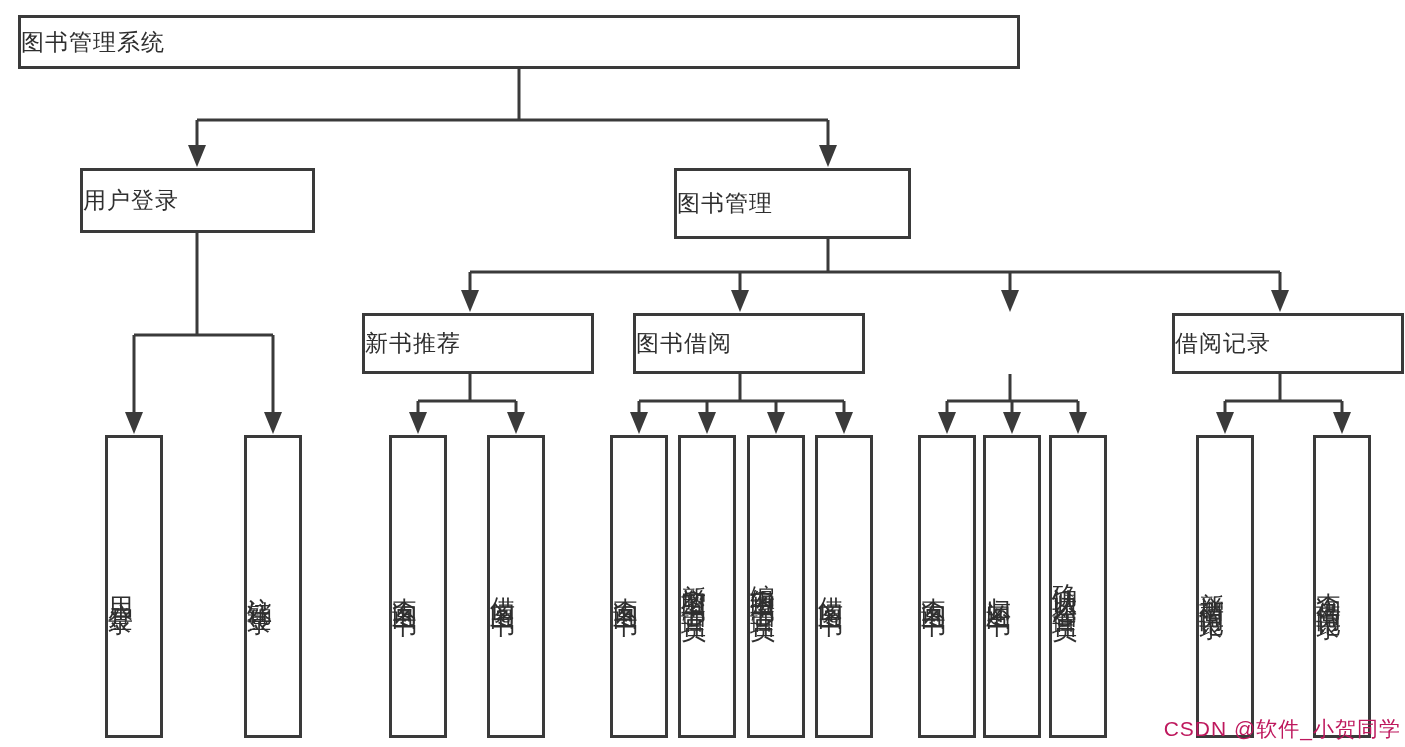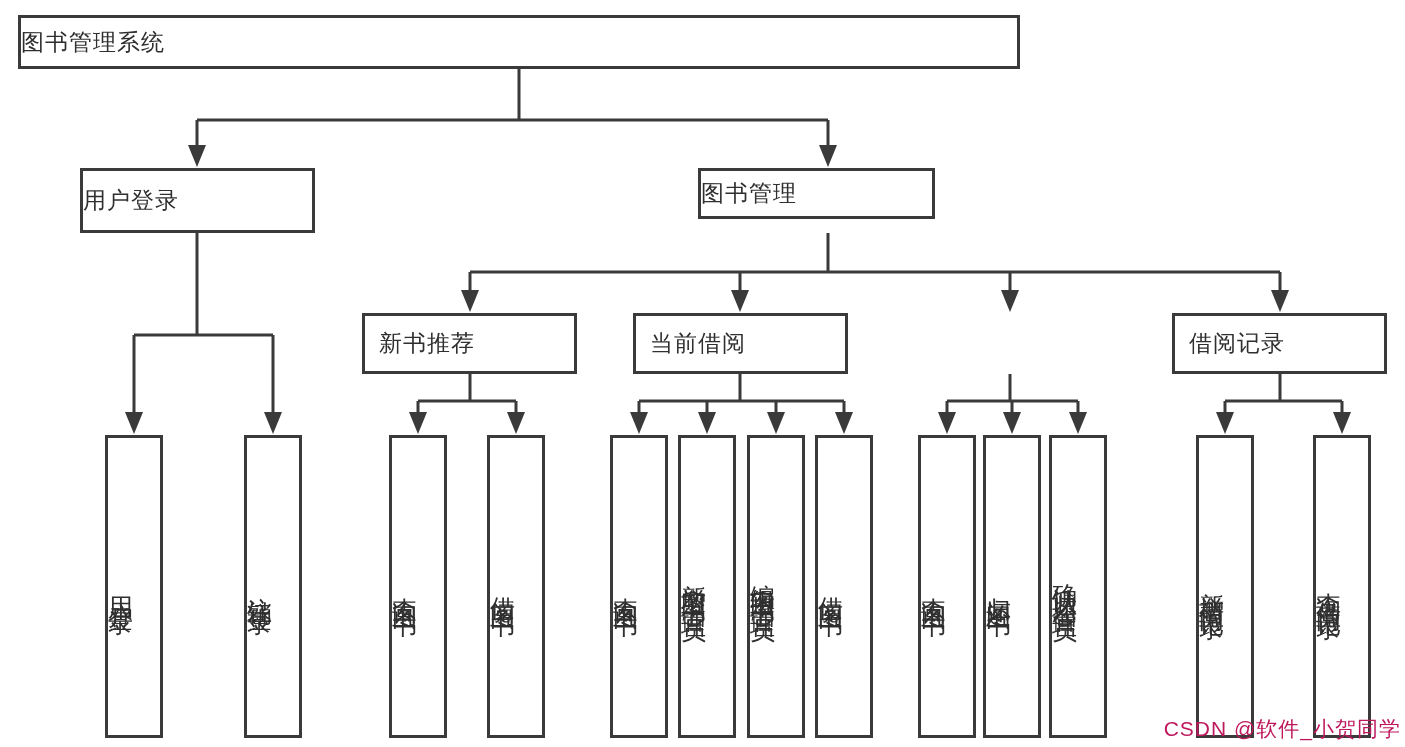--- a/index.html
+++ b/index.html
@@ -24,22 +24,22 @@
     background: #ffffff;
     display: flex;
     align-items: center;
     justify-content: flex-start;
     color: #2f2f2f;
     z-index: 1;
   }
   .hlabel { font-size: 23px; letter-spacing: 1px; white-space: nowrap; }
   .root  { left: 18px;  top: 15px;  width: 1002px; height: 54px; }
   .l2a   { left: 80px;  top: 168px; width: 235px;  height: 65px; }
-  .l2b   { left: 698px; top: 168px; width: 237px;  height: 51px; }
-  .l3    { top: 313px;  width: 215px; height: 61px; padding-left: 14px; }
+  .l2b   { left: 674px; top: 168px; width: 237px;  height: 71px; }
+  .l3    { top: 313px;  width: 232px; height: 61px; }
   .l3a   { left: 362px; }
   .l3b   { left: 633px; }
   .l3c   { left: 902px; }
   .l3d   { left: 1172px; }
   .leaf  { top: 435px;  width: 58px; height: 303px; }
   .leaf .vlabel {
     writing-mode: vertical-lr;
     text-orientation: mixed;
     font-size: 25px;
     line-height: 1;
@@ -110,21 +110,21 @@
     <span class="hlabel">用户登录</span>
   </div>
   <div class="box l2b">
     <span class="hlabel">图书管理</span>
   </div>
 
   <div class="box l3 l3a">
     <span class="hlabel">新书推荐</span>
   </div>
   <div class="box l3 l3b">
-    <span class="hlabel">当前借阅</span>
+    <span class="hlabel">图书借阅</span>
   </div>
   <div class="box l3 l3d">
     <span class="hlabel">借阅记录</span>
   </div>
 
   <div class="box leaf" style="left:105px">
     <span class="vlabel">用户登录</span>
   </div>
   <div class="box leaf" style="left:244px">
     <span class="vlabel">注销登录</span>

